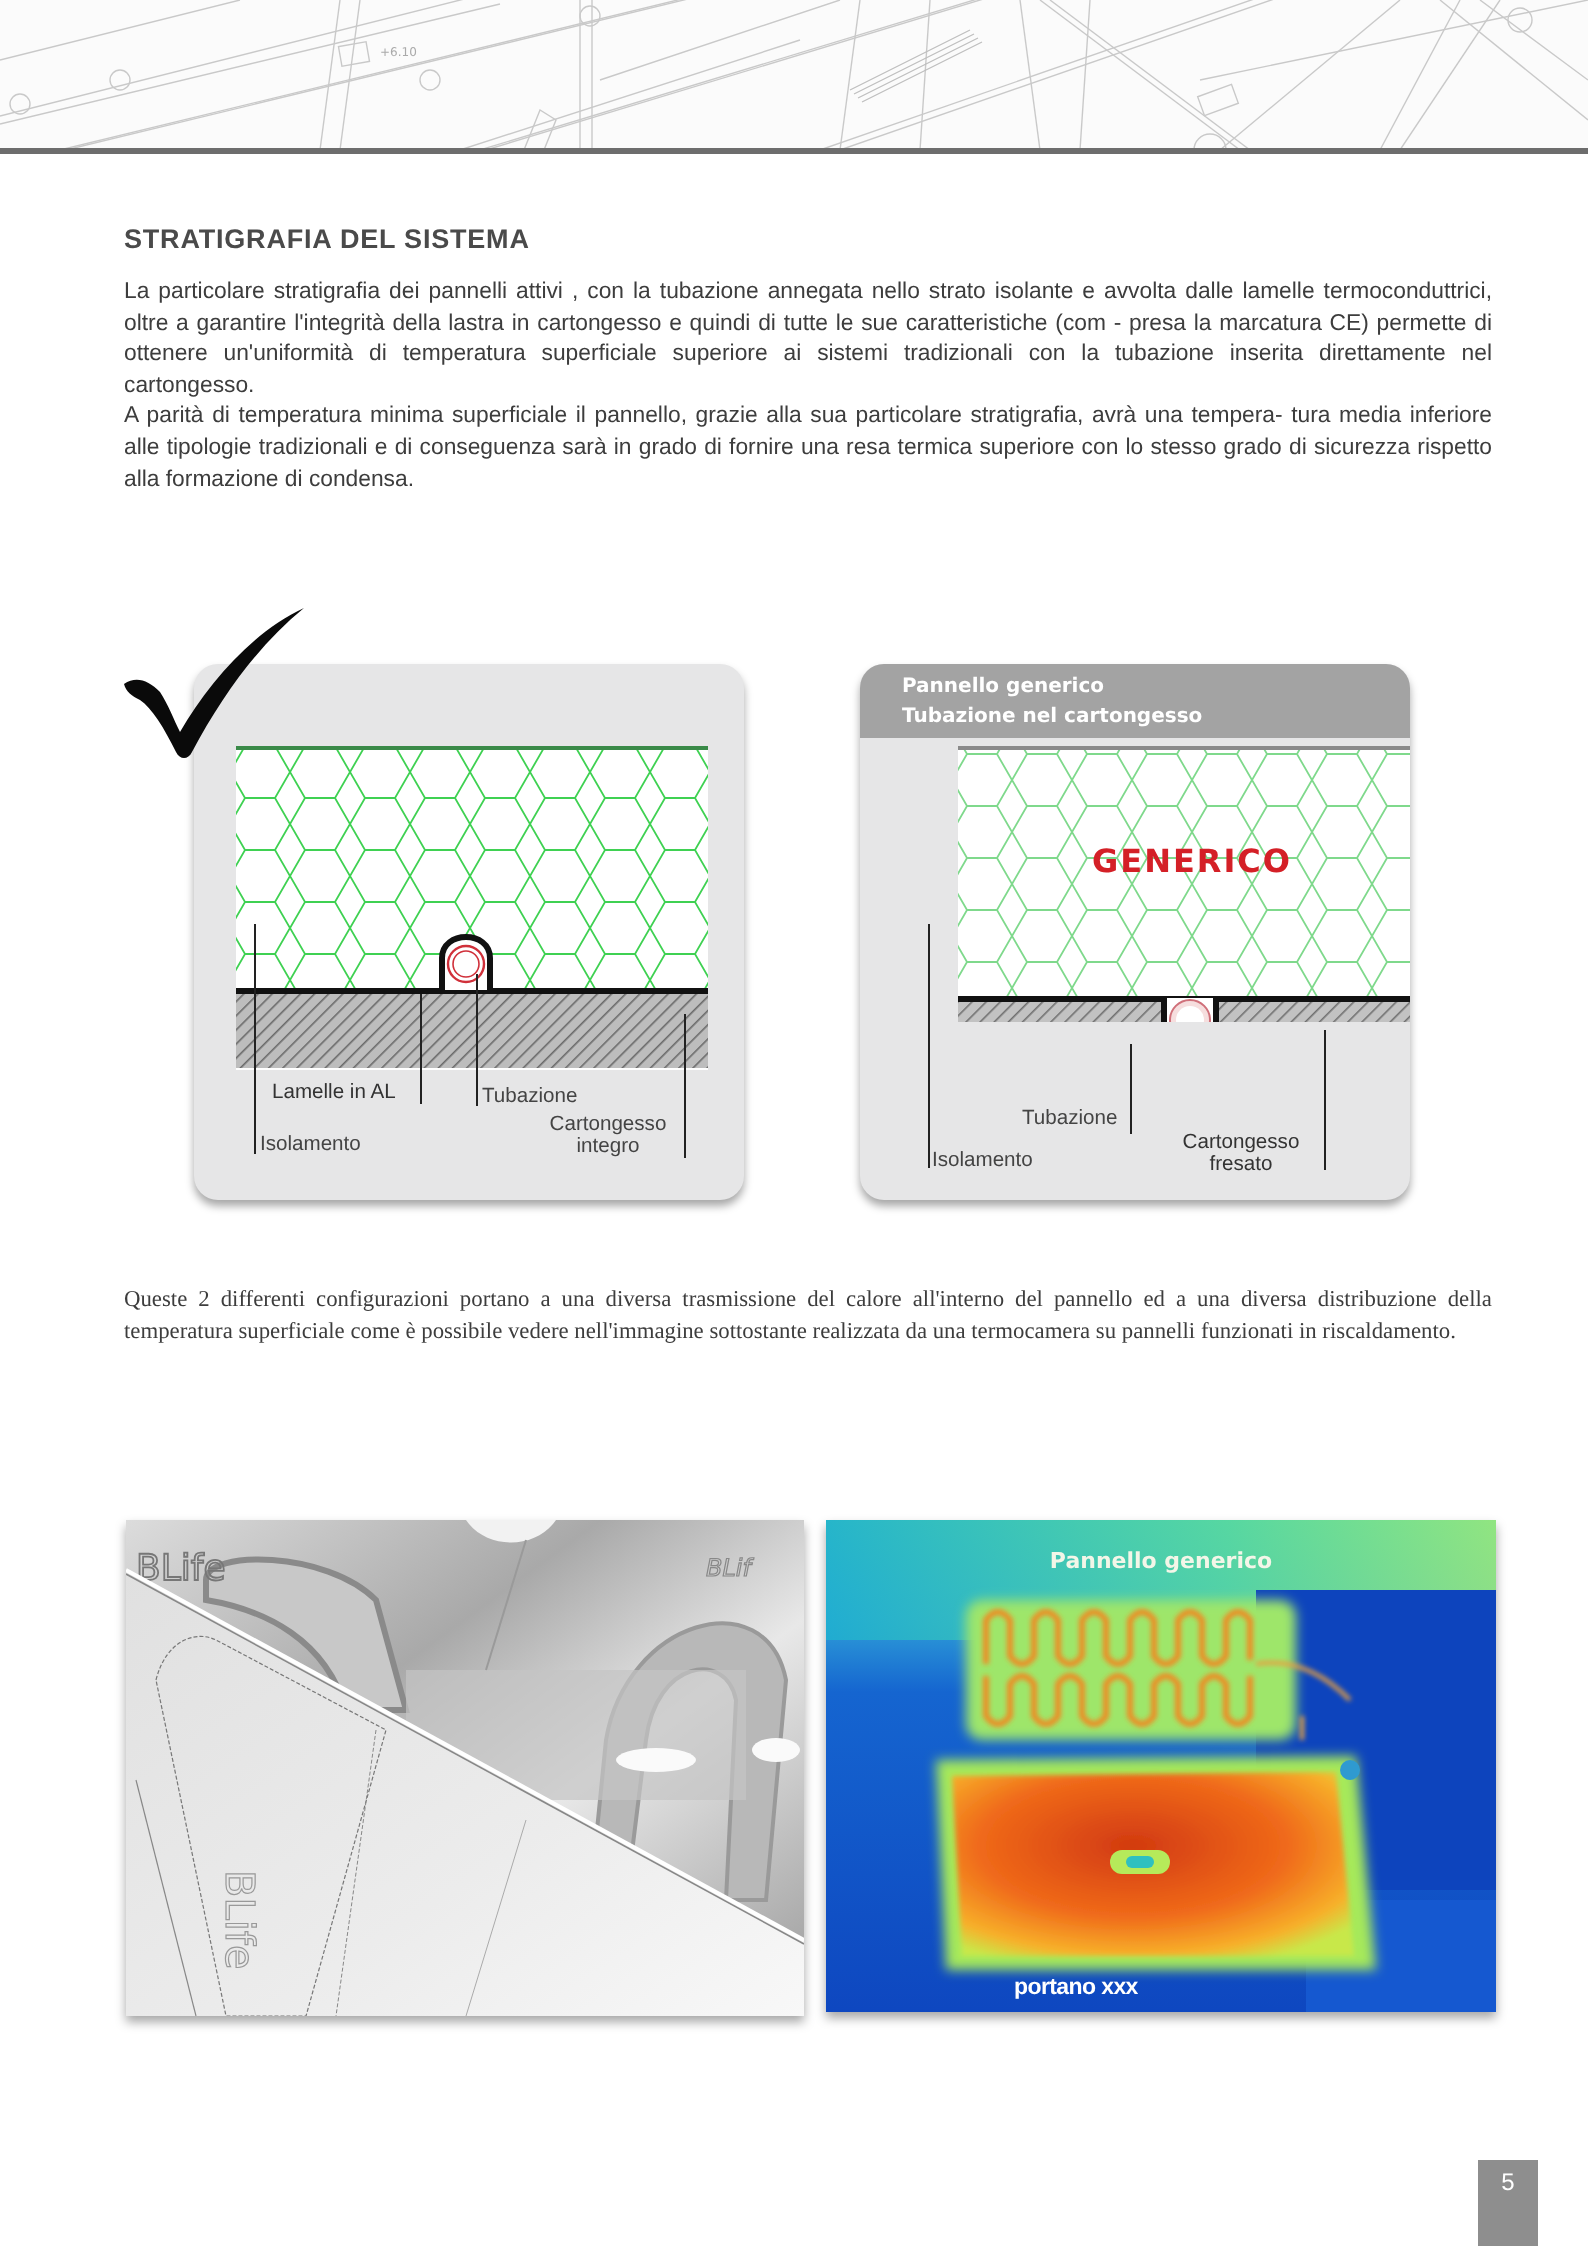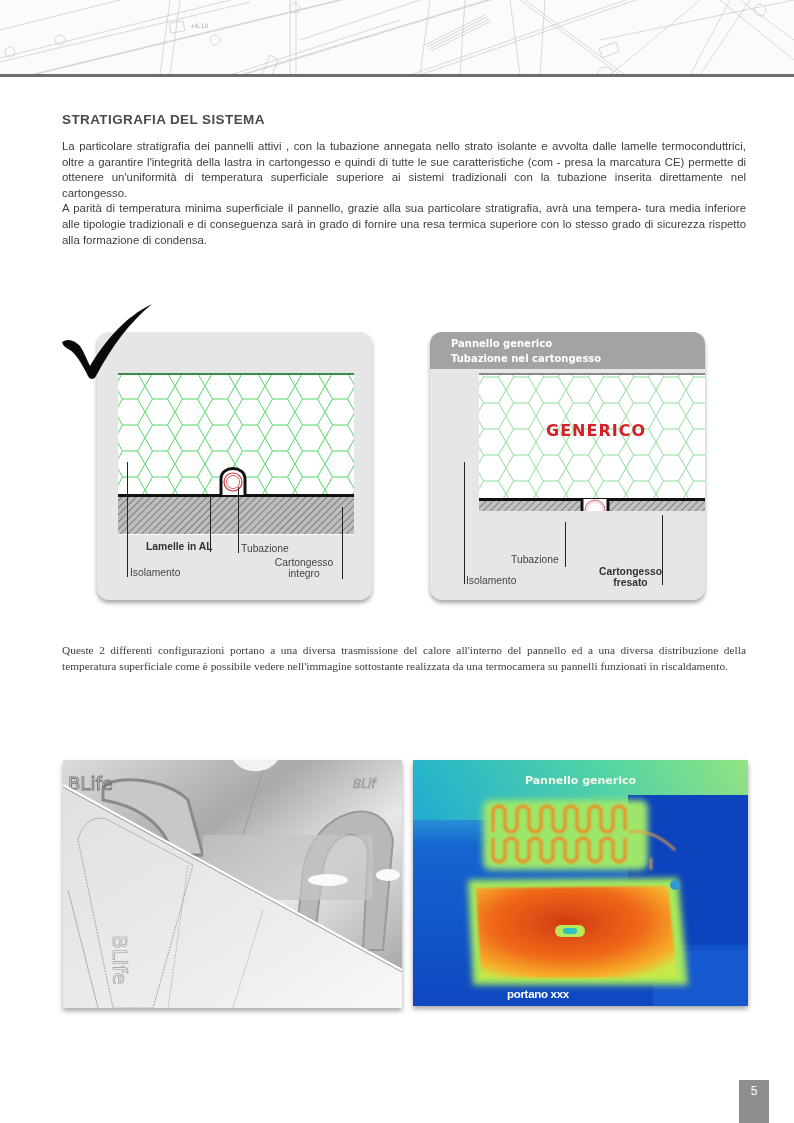--- a/index.html
+++ b/index.html
@@ -18,21 +18,21 @@
   .check { position: absolute; left: 60px; top: 302px; width: 95px; height: 80px; z-index: 3; }
 
   .card { position: absolute; background: #e6e6e7; border-radius: 12px; box-shadow: 0 3px 4px rgba(0,0,0,0.35); overflow: hidden; }
   .card-head { position: absolute; left: 0; top: 0; right: 0; height: 37px; background: #a3a3a3; }
   .card-head .t { position: absolute; left: 28px; font-family: "DejaVu Sans", sans-serif; font-weight: bold; font-size: 10px; color: #ffffff; }
   .card-head .t1 { top: 6px; }
   .card-head .t2 { top: 21px; }
 
   .diagram { position: absolute; background: #ffffff; overflow: hidden; }
   .label { position: absolute; font-family: "Liberation Sans", sans-serif; font-size: 10.3px; color: #444; white-space: nowrap; }
-  .label.b { font-weight: bold; color: #333; margin-left: 10px; }
+  .label.b { font-weight: normal; color: #333; }
   .label.r { text-align: center; }
   .leader { position: absolute; width: 1px; background: #222; }
 
   .generico { position: absolute; left: 0; right: 0; top: 48px; text-align: center; font-family: "DejaVu Sans", sans-serif; font-weight: bold; font-size: 16px; color: #d42027; letter-spacing: 1px; }
 
   .photo { position: absolute; box-shadow: 0 3px 5px rgba(0,0,0,0.35); overflow: hidden; }
 
   .thermo-label-top { position: absolute; left: 0; right: 0; top: 14px; text-align: center; font-family: "DejaVu Sans", sans-serif; font-weight: bold; font-size: 11px; color: #f3f6e8; }
   .thermo-label-bot { position: absolute; left: 94px; top: 228px; font-family: "Liberation Sans", sans-serif; font-weight: bold; font-size: 11.5px; color: #ffffff; letter-spacing: -0.3px; }
 

